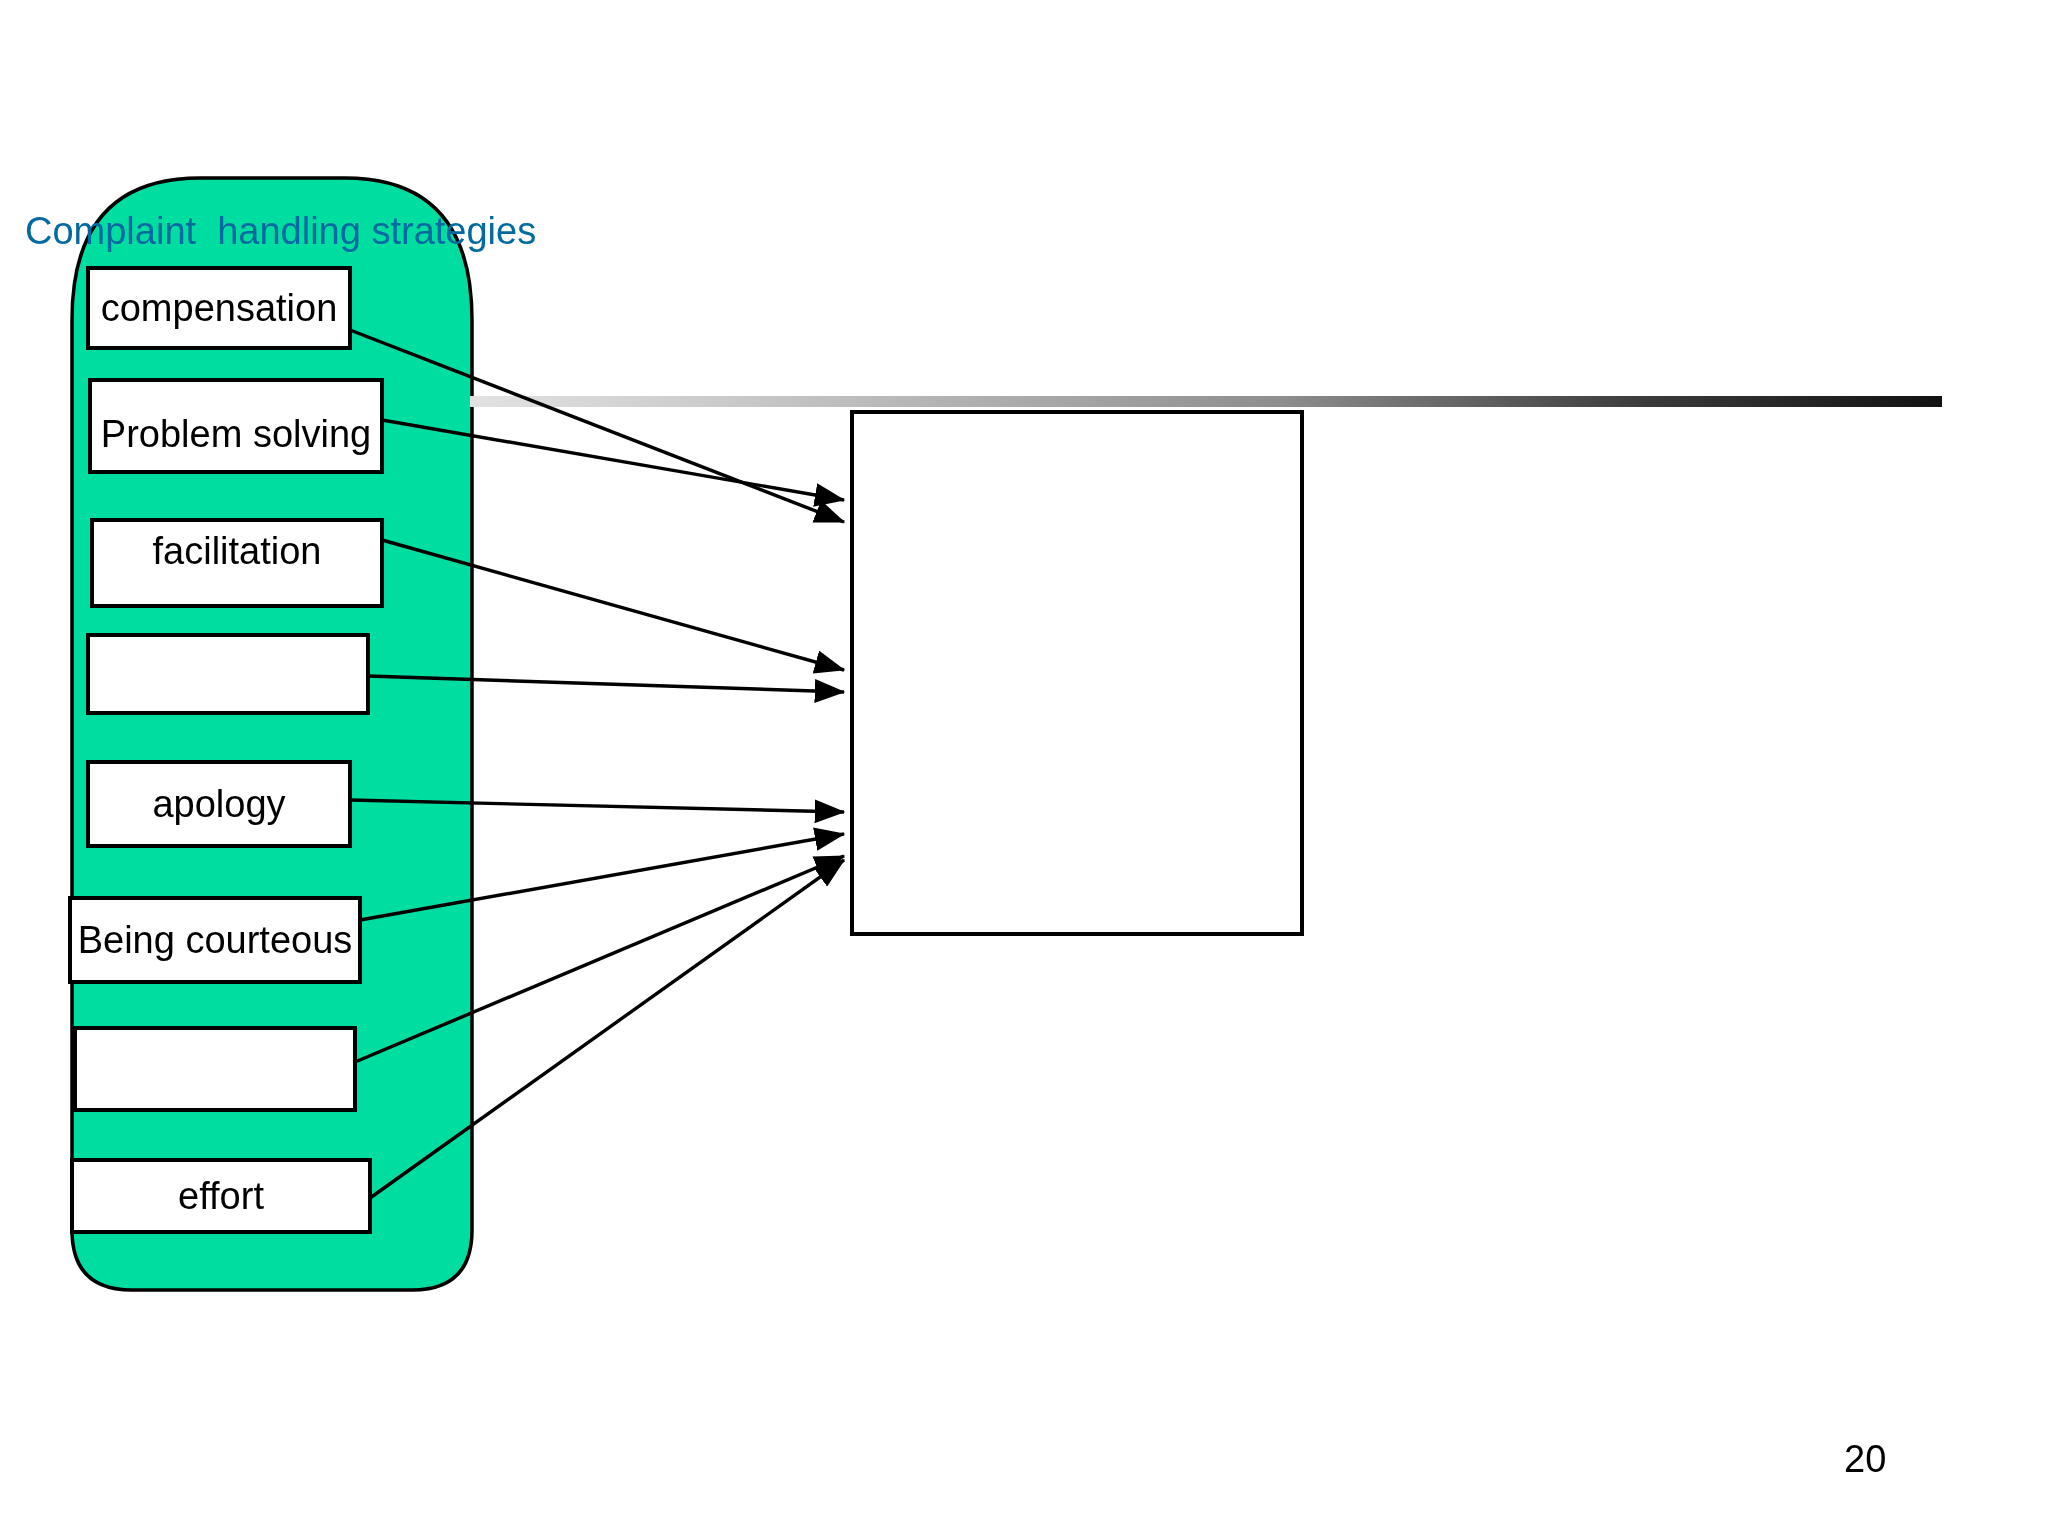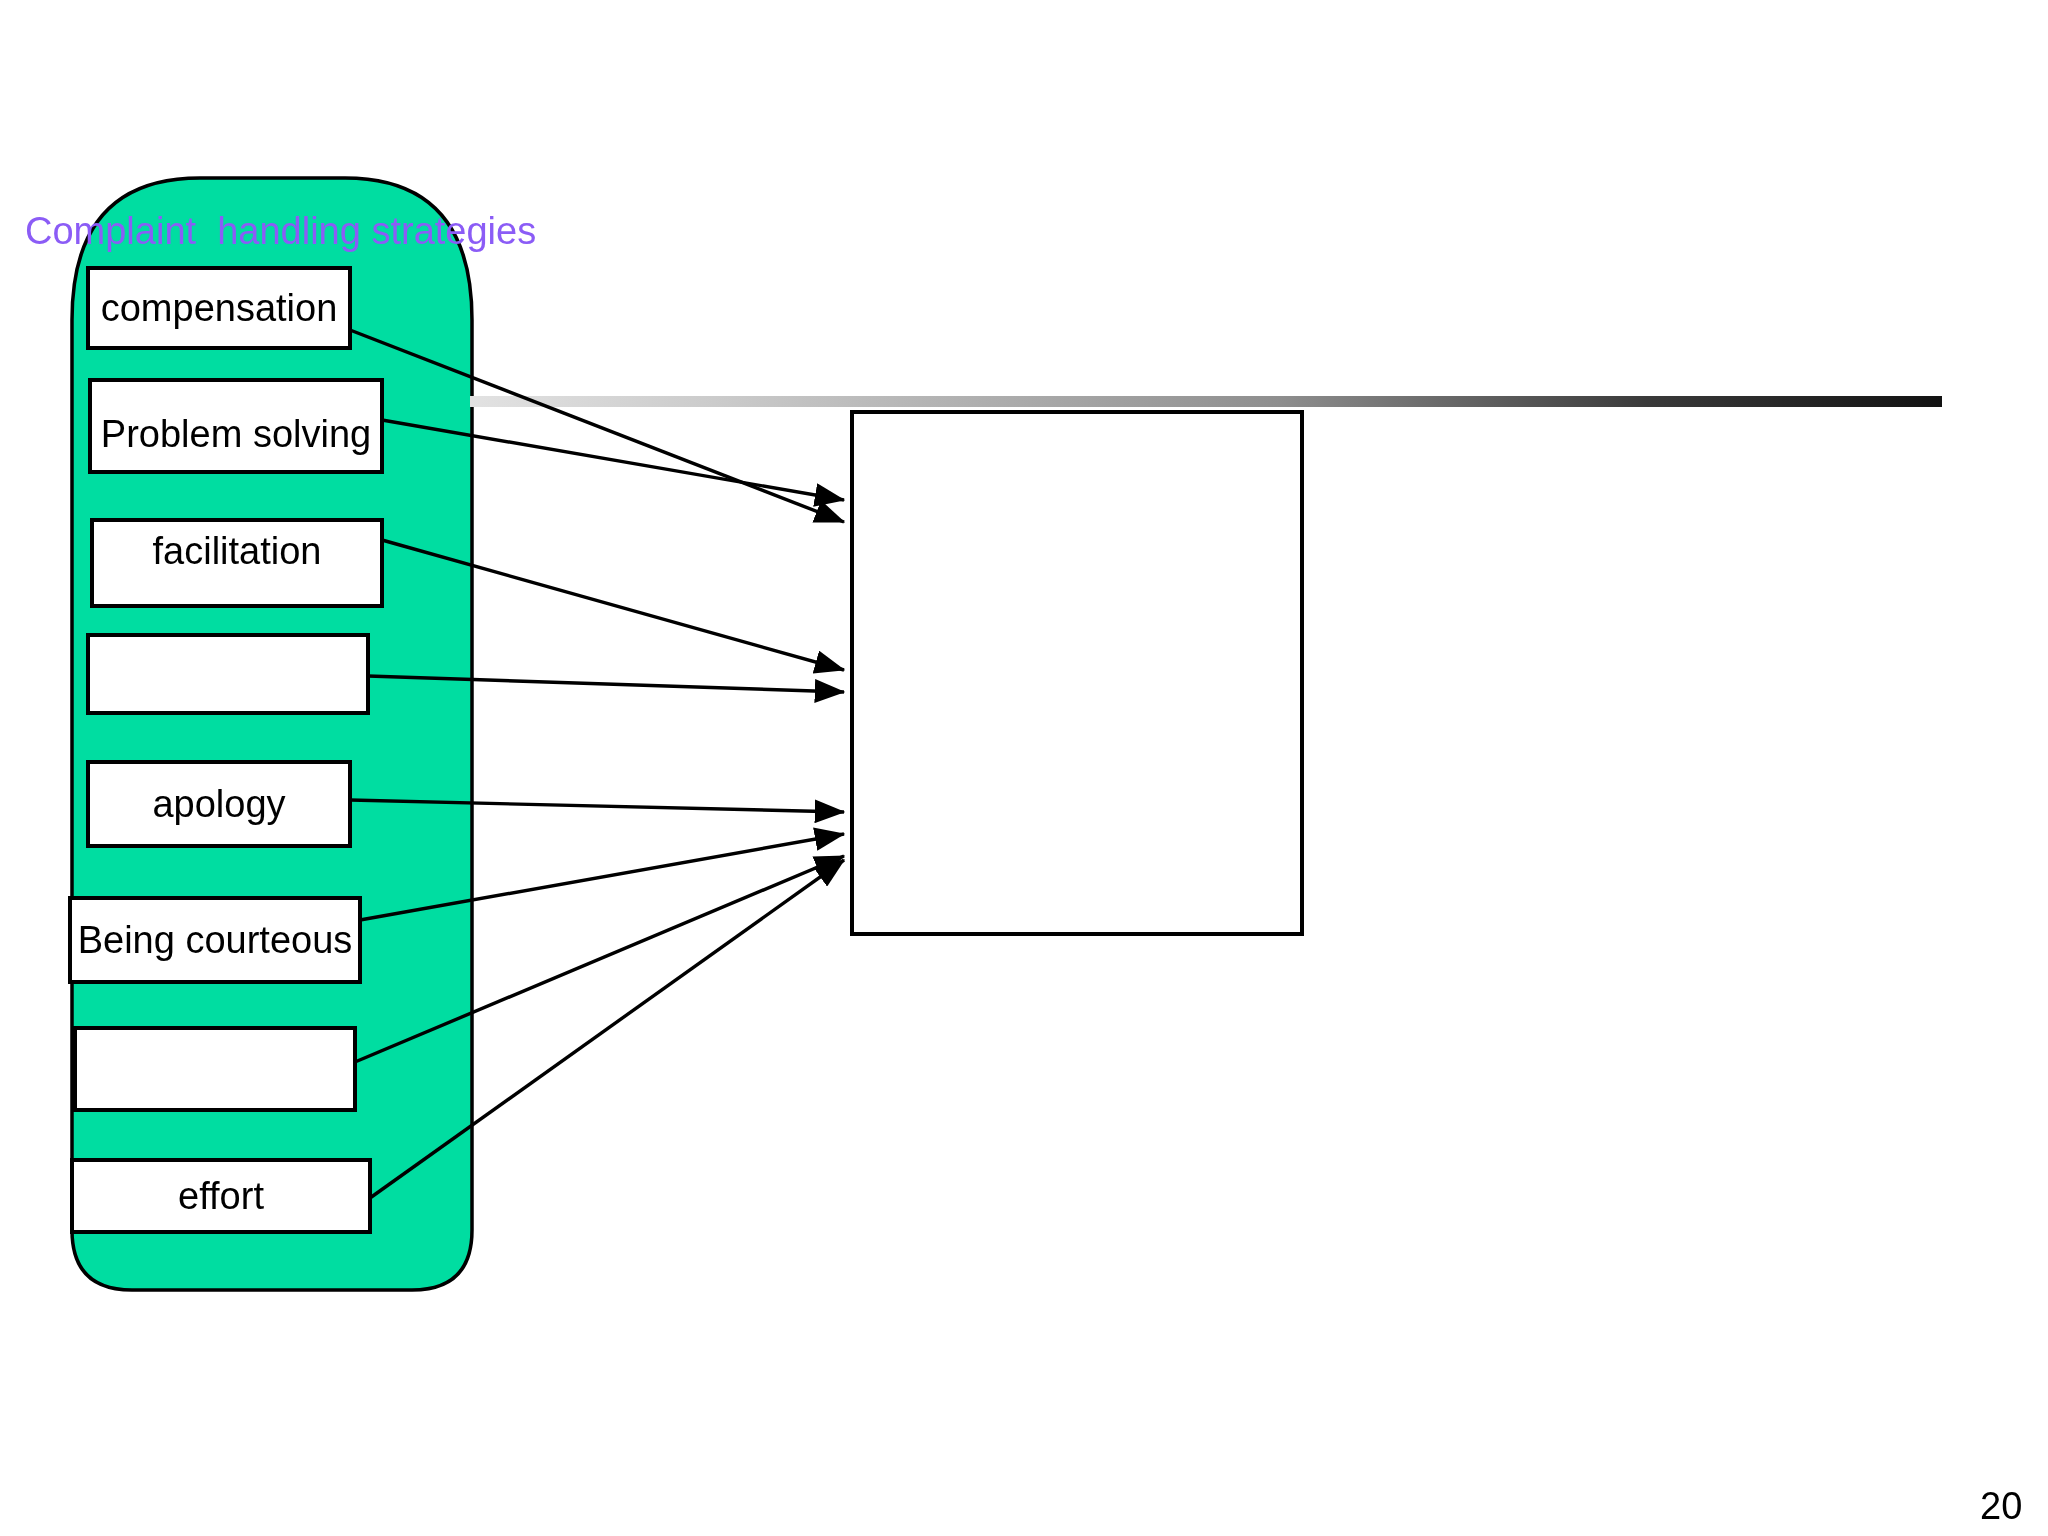--- a/index.html
+++ b/index.html
@@ -24,21 +24,21 @@
   #diagram-svg {
     position: absolute;
     left: 0; top: 0;
     width: 2048px;
     height: 1536px;
   }
   
   .txt {
     position: absolute;
     white-space: pre;
-    color: #8b5cf6;
+    color: #0369a1;
     line-height: 1.0;
   }
   #group-title {
     left: 25px;
     top: 212px;
     font-size: 38px;
     letter-spacing: 0px;
   }
   .strategy-label {
     position: absolute;
@@ -55,25 +55,24 @@
     top: 540px;
     width: 420px;
     text-align: center;
     font-size: 50px;
     font-weight: bold;
     color: #000000;
     line-height: 1.12;
   }
   #page-number {
     position: absolute;
-    left: 1980px;
+    left: 1844px;
     top: 1440px;
     font-size: 38px;
     color: #000000;
-    margin-top: 47px;
   }
 </style>
 </head>
 <body>
 
 <div id="slide">
 
   <svg id="diagram-svg" viewBox="0 0 2048 1536">
     <defs>
       <marker id="arrowhead" markerWidth="9" markerHeight="7" refX="8.6" refY="3.5" orient="auto" markerUnits="strokeWidth">

